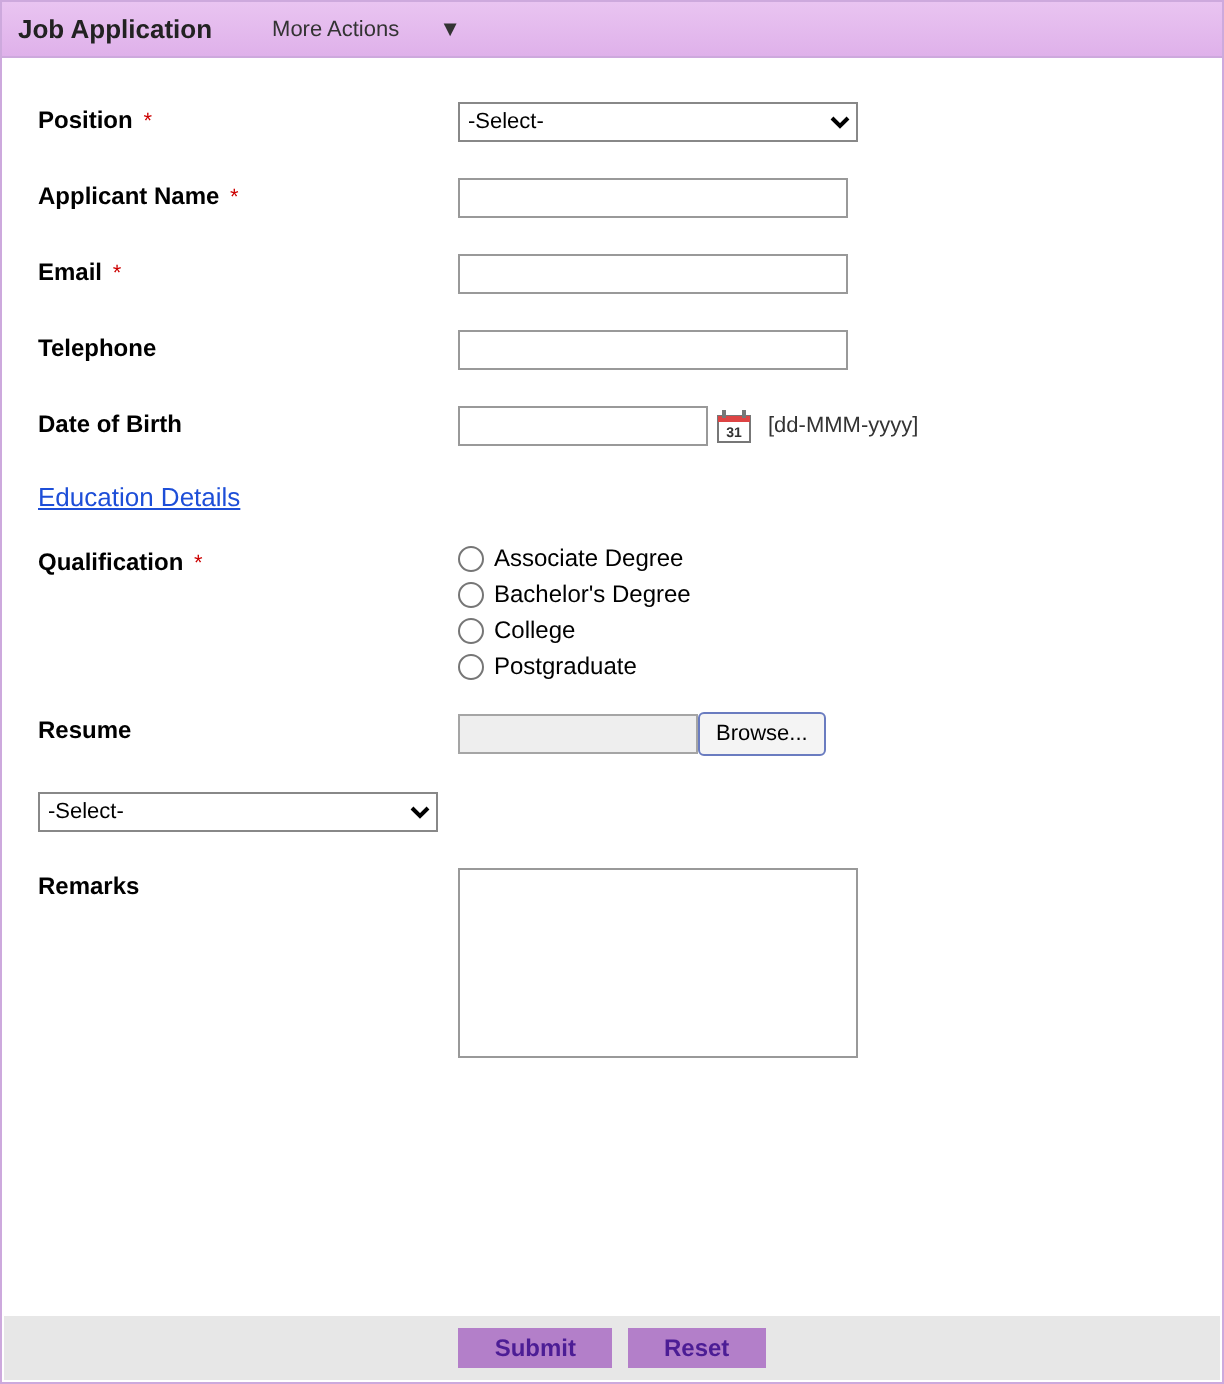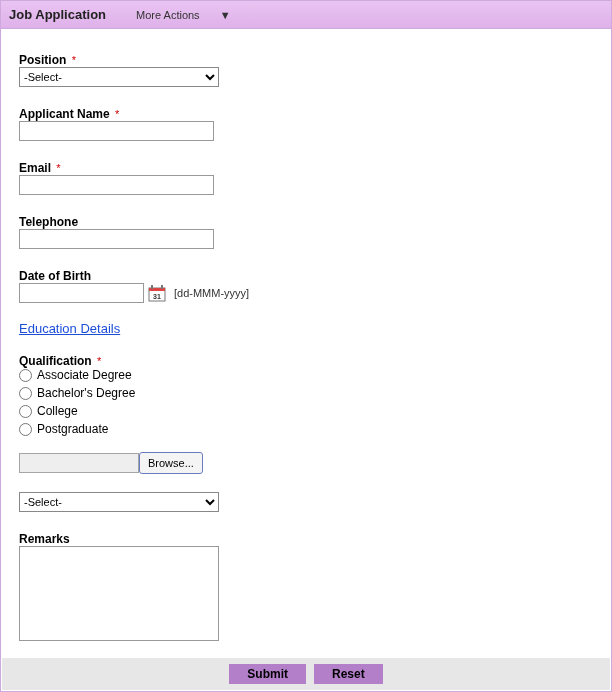--- a/index.html
+++ b/index.html
@@ -38,21 +38,20 @@
     align-items: center;
     gap: 20px;
   }
   .form-body {
     padding: 22px 18px 10px 18px;
   }
   .row {
     display: flex;
     align-items: flex-start;
     margin-bottom: 18px;
-    flex-direction: column;
   }
   .lbl {
     width: 210px;
     font-weight: bold;
     font-size: 12px;
     color: #000;
     padding-top: 2px;
   }
   .req {
     color: #c00;
@@ -153,21 +152,21 @@
     bottom: 1px;
     background: #e7e7e7;
     height: 32px;
     display: flex;
     align-items: center;
     justify-content: center;
     gap: 8px;
   }
   .btn {
     background: #b37fc9;
-    color: #000000;
+    color: #4c1d95;
     border: none;
     height: 20px;
     padding: 0 18px;
     font-size: 12px;
     font-weight: bold;
     cursor: pointer;
   }
 </style>
 </head>
 <body>
@@ -267,20 +266,23 @@
           <span>College</span>
         </label>
         <label>
           <input type="radio" name="qual" style="">
           <span>Postgraduate</span>
         </label>
       </div>
     </div>
 
     <div class="row">
+      <div class="lbl">
+        <span>Resume</span>
+      </div>
       <div class="ctl">
         <div class="file-wrap">
           <div class="file-text"></div>
           <button class="browse-btn">Browse...</button>
         </div>
       </div>
     </div>
 
     <div class="row">
       <div class="ctl">

